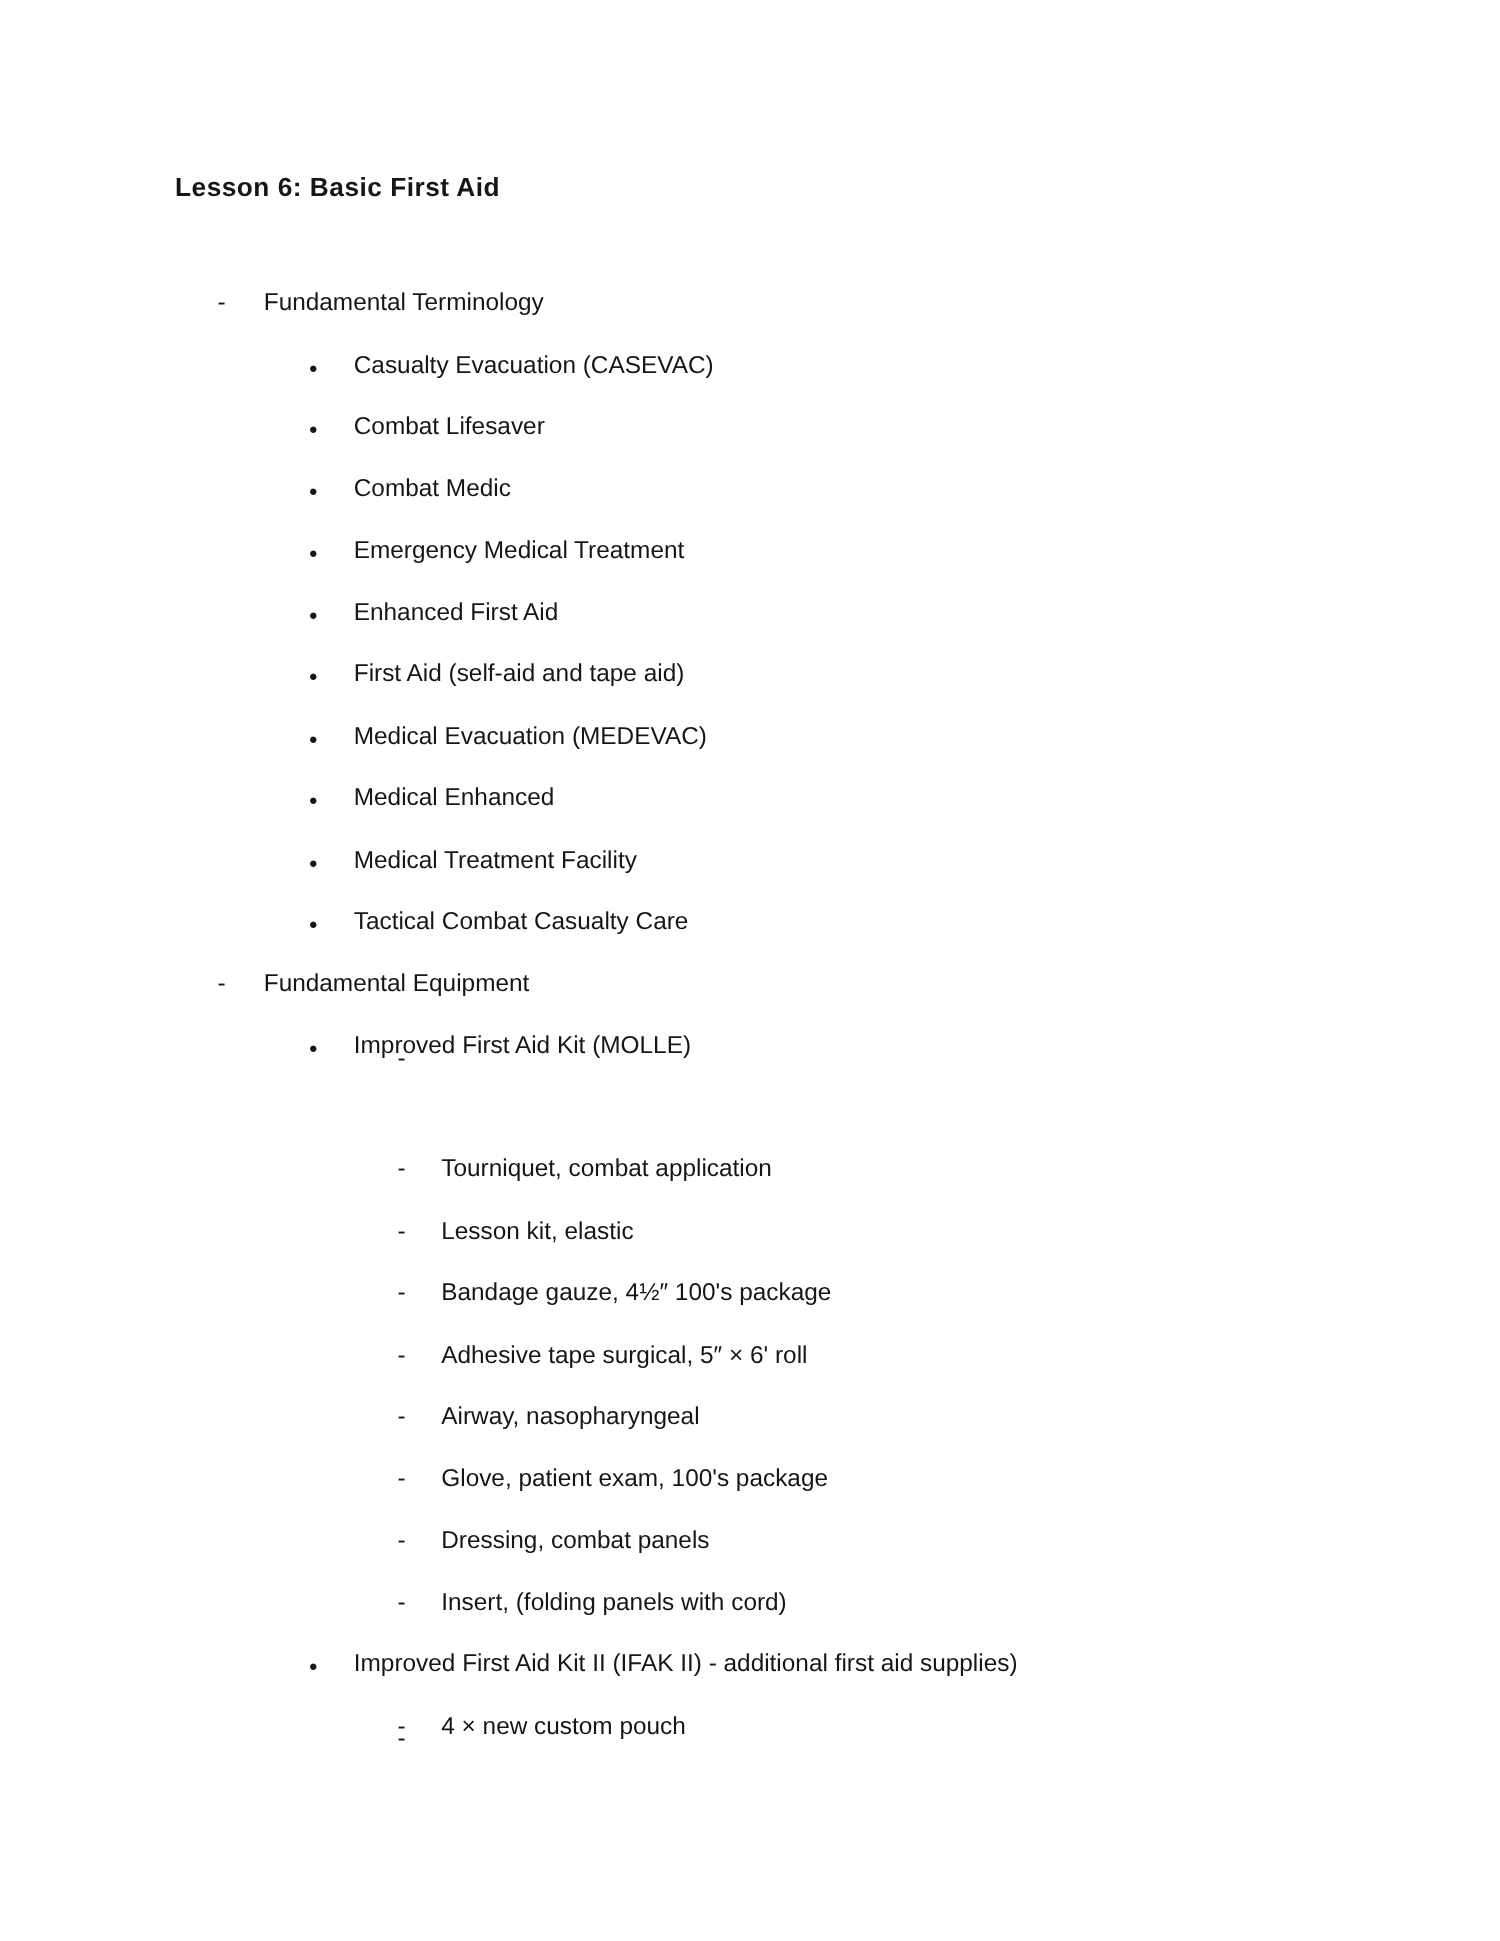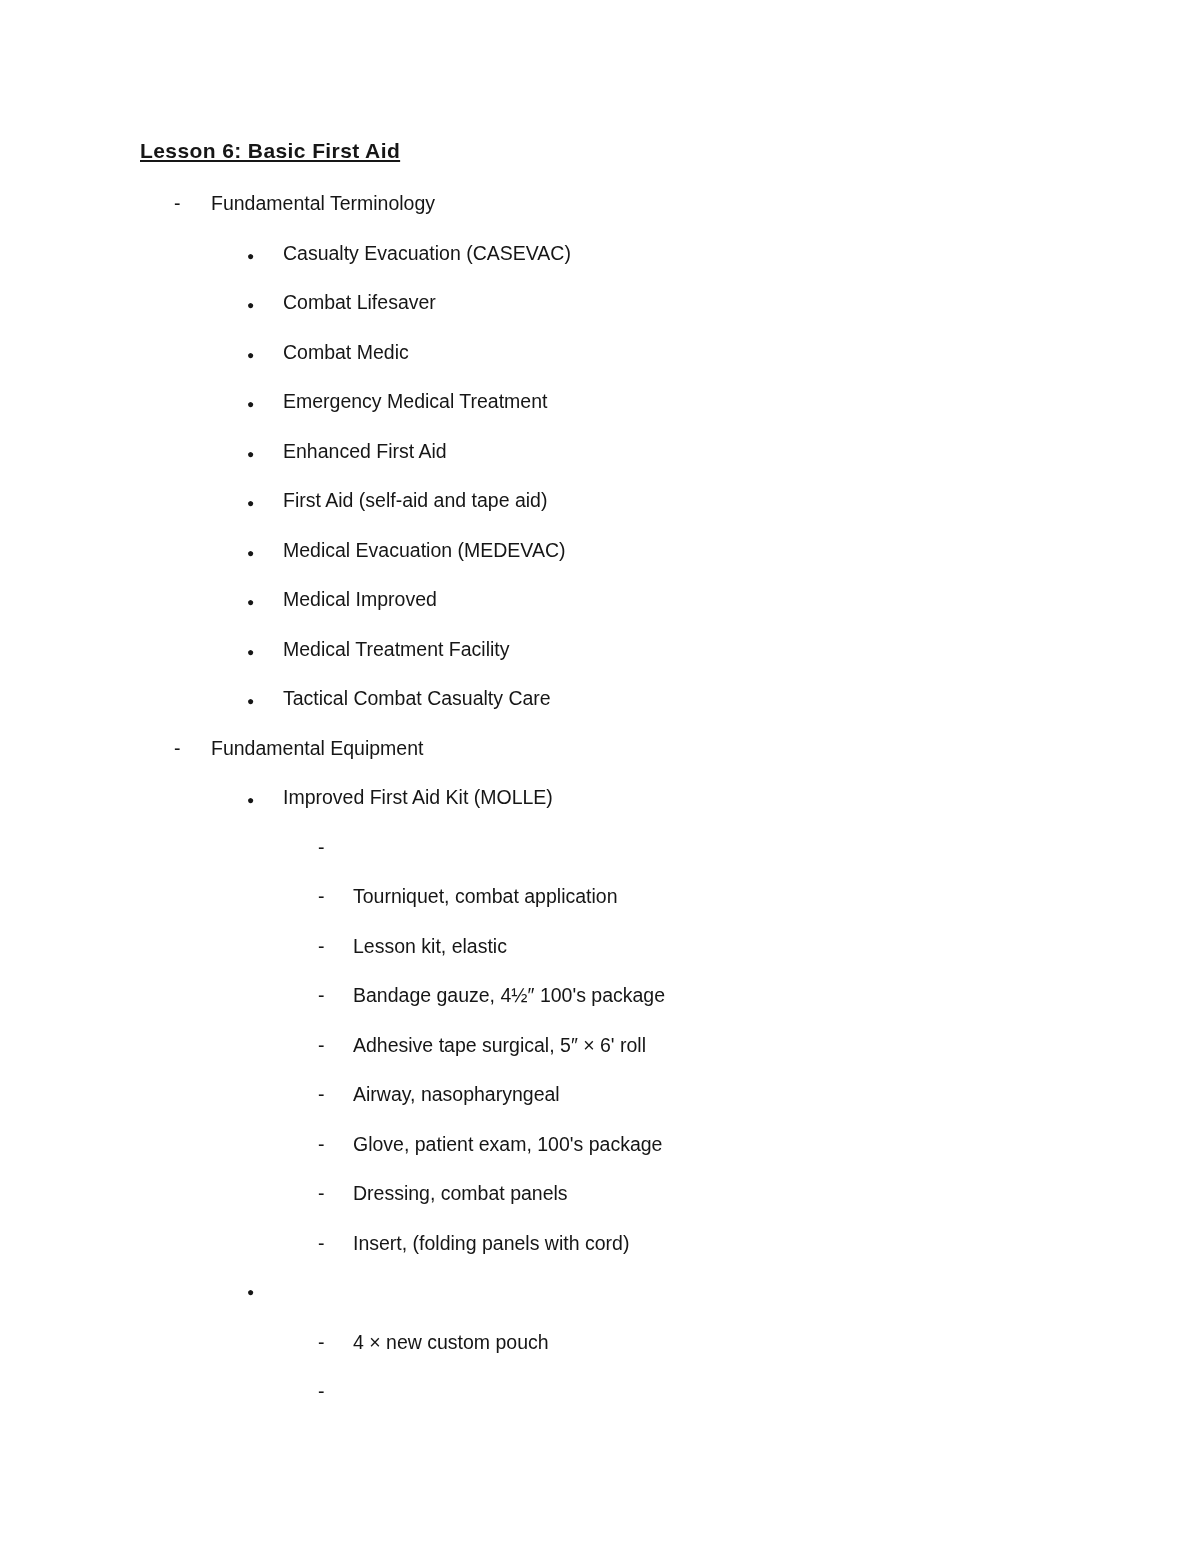--- a/index.html
+++ b/index.html
@@ -19,21 +19,20 @@
     top: 0; left: 0;
     width: 1200px;
     height: 1553px;
   }
   .doc-title {
     position: absolute;
     top: 139px;
     left: 140px;
     font-size: 21px;
     font-weight: bold;
-    text-decoration: underline;
     letter-spacing: 0.4px;
     white-space: nowrap;
   }
   .lines {
     position: absolute;
     top: 192px;
     left: 0;
     width: 1200px;
   }
   .line {
@@ -44,20 +43,21 @@
     font-size: 19.5px;
     line-height: 23px;
     white-space: nowrap;
   }
   .line .marker {
     flex: 0 0 auto;
     display: inline-block;
   }
   .line .text {
     flex: 0 0 auto;
+    margin-top: 39px;
   }
   
   .line.l1 { padding-left: 174px; }
   .line.l1 .marker { width: 37px; }
   
   .line.l2 { padding-left: 247px; }
   .line.l2 .marker { width: 36px; font-size: 12px; }
   
   .line.l3 { padding-left: 318px; }
   .line.l3 .marker { width: 35px; }
@@ -106,21 +106,21 @@
       <span class="text">First Aid (self-aid and tape aid)</span>
     </div>
 
     <div class="line l2">
       <span class="marker">●</span>
       <span class="text">Medical Evacuation (MEDEVAC)</span>
     </div>
 
     <div class="line l2">
       <span class="marker">●</span>
-      <span class="text">Medical Improved</span>
+      <span class="text">Medical Enhanced</span>
     </div>
 
     <div class="line l2">
       <span class="marker">●</span>
       <span class="text">Medical Treatment Facility</span>
     </div>
 
     <div class="line l2">
       <span class="marker">●</span>
       <span class="text">Tactical Combat Casualty Care</span>
@@ -175,20 +175,21 @@
       <span class="text">Dressing, combat panels</span>
     </div>
 
     <div class="line l3">
       <span class="marker">-</span>
       <span class="text">Insert, (folding panels with cord)</span>
     </div>
 
     <div class="line l2">
       <span class="marker">●</span>
+      <span class="text">Improved First Aid Kit II (IFAK II) - additional first aid supplies)</span>
     </div>
 
     <div class="line l3">
       <span class="marker">-</span>
       <span class="text">4 × new custom pouch</span>
     </div>
 
     <div class="line l3">
       <span class="marker">-</span>
     </div>

